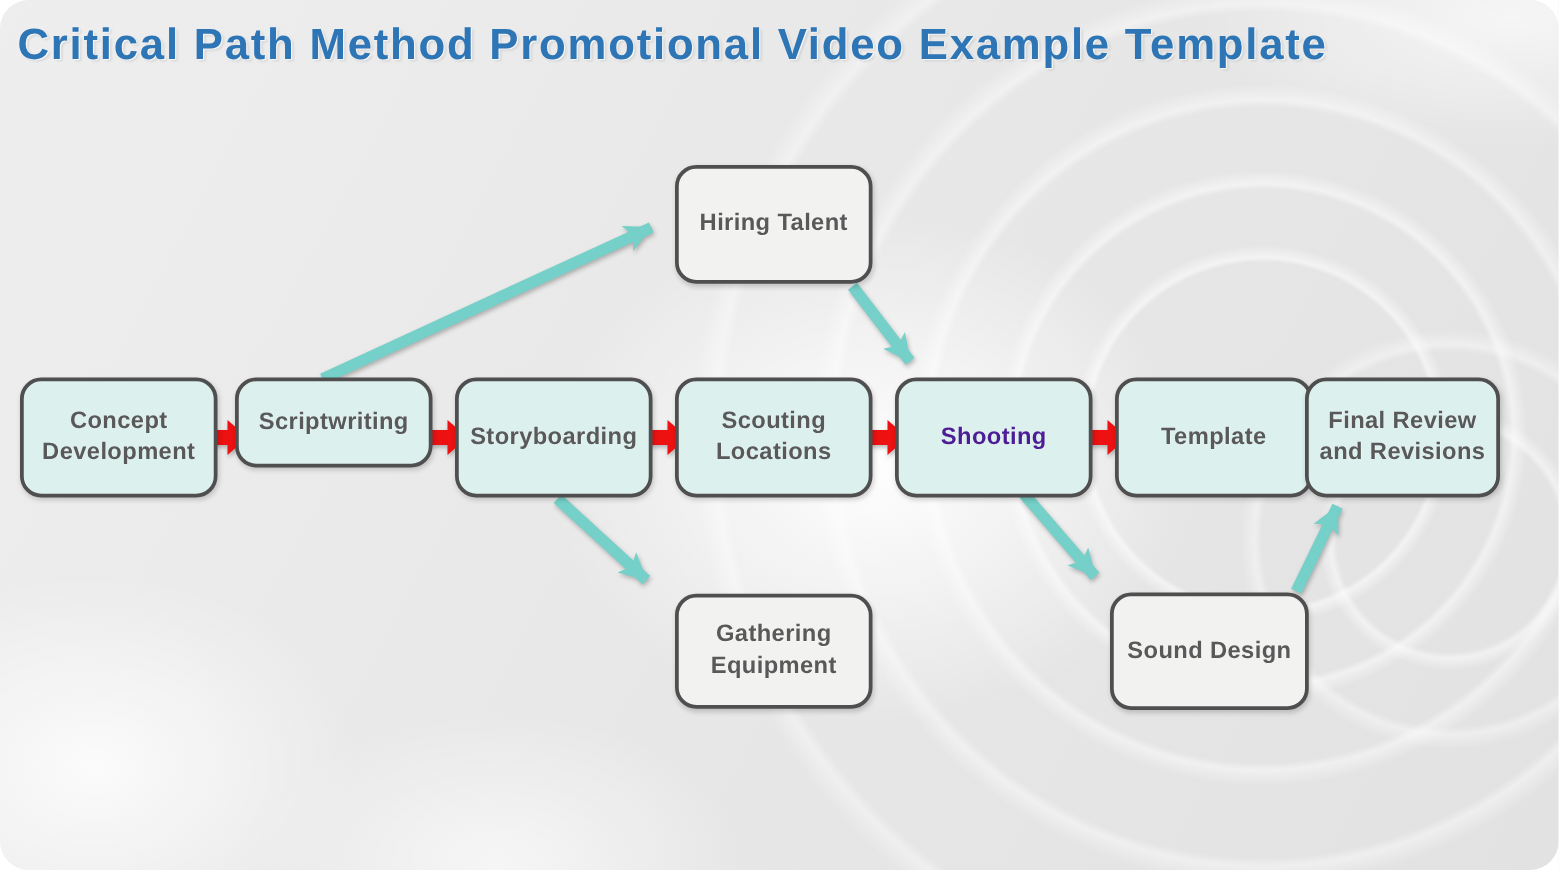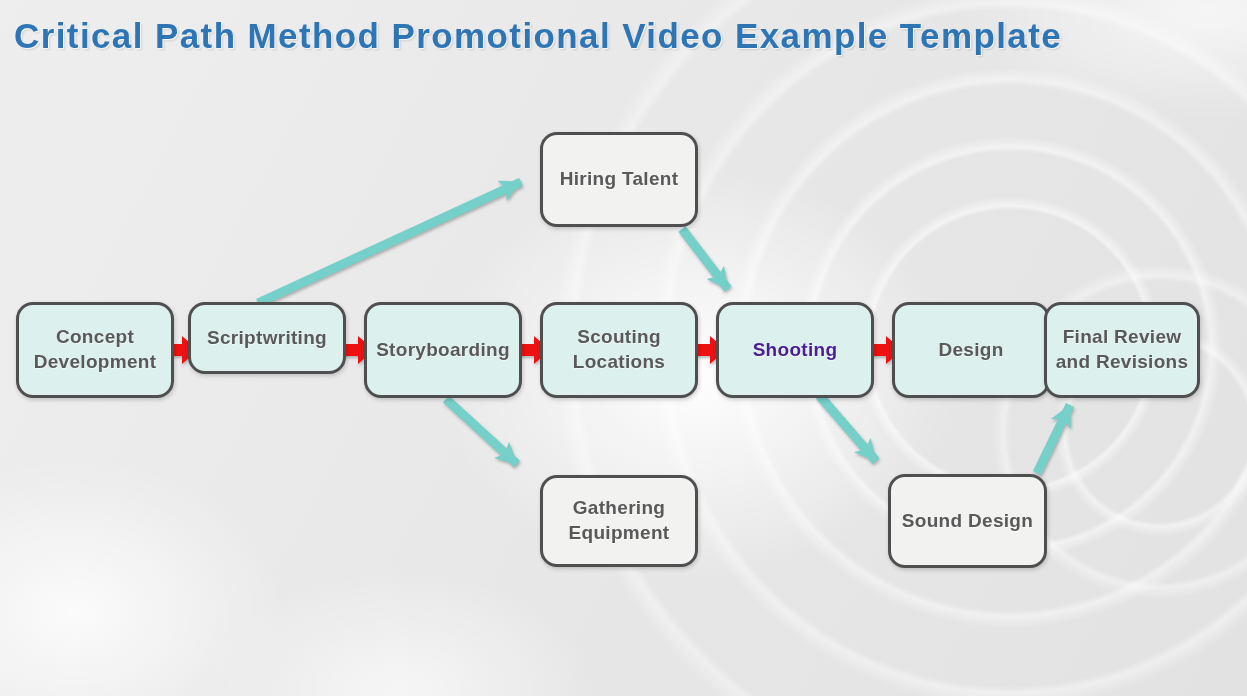--- a/index.html
+++ b/index.html
@@ -21,20 +21,21 @@
         rgba(255,255,255,0) 262px, rgba(255,255,255,0.45) 268px, rgba(255,255,255,0) 281px,
         rgba(255,255,255,0) 338px, rgba(255,255,255,0.42) 345px, rgba(255,255,255,0) 360px,
         rgba(255,255,255,0) 430px, rgba(255,255,255,0.38) 438px, rgba(255,255,255,0) 455px),
       radial-gradient(circle at 93% 62%,
         rgba(255,255,255,0) 90px, rgba(255,255,255,0.5) 95px, rgba(255,255,255,0) 105px,
         rgba(255,255,255,0) 150px, rgba(255,255,255,0.4) 156px, rgba(255,255,255,0) 168px),
       radial-gradient(ellipse 300px 220px at 6% 88%, rgba(255,255,255,0.8), rgba(255,255,255,0) 70%),
       radial-gradient(ellipse 280px 170px at 32% 99%, rgba(255,255,255,0.6), rgba(255,255,255,0) 70%),
       radial-gradient(ellipse 360px 150px at 97% 2%, rgba(255,255,255,0.65), rgba(255,255,255,0) 70%),
       linear-gradient(118deg, #eeeeee 0%, #e7e7e7 55%, #e2e2e2 100%);
+    border-radius: 23px;
   }
   #slide-title {
     position: absolute;
     top: 16px;
     left: 14px;
     font-size: 35px;
     font-weight: bold;
     letter-spacing: 1.4px;
     white-space: nowrap;
     text-shadow: 1px 1px 1px rgba(255,255,255,0.9), 2px 2px 2px rgba(0,0,0,0.12);
@@ -102,21 +103,21 @@
       <span class="node-label" style="color: rgb(89, 89, 89);">Scouting
 Locations</span>
     </div>
     <div class="node" style="left: 364px; top: 302px; width: 158px; height: 96px; background: rgb(220, 240, 238); border-color: rgb(79, 79, 79);">
       <span class="node-label" style="color: rgb(89, 89, 89);">Storyboarding</span>
     </div>
     <div class="node" style="left: 716px; top: 302px; width: 158px; height: 96px; background: rgb(220, 240, 238); border-color: rgb(79, 79, 79);">
       <span class="node-label" style="color: #4c1d95;">Shooting</span>
     </div>
     <div class="node" style="left: 892px; top: 302px; width: 158px; height: 96px; background: rgb(220, 240, 238); border-color: rgb(79, 79, 79);">
-      <span class="node-label" style="color: rgb(89, 89, 89);">Design</span>
+      <span class="node-label" style="color: rgb(89, 89, 89);">Template</span>
     </div>
     <div class="node" style="left: 1044px; top: 302px; width: 156px; height: 96px; background: rgb(220, 240, 238); border-color: rgb(79, 79, 79);">
       <span class="node-label" style="color: rgb(89, 89, 89);">Final Review
 and Revisions</span>
     </div>
     <div class="node" style="left: 540px; top: 132px; width: 158px; height: 95px; background: rgb(242, 242, 241); border-color: rgb(79, 79, 79);">
       <span class="node-label" style="color: rgb(89, 89, 89);">Hiring Talent</span>
     </div>
     <div class="node" style="left: 888px; top: 474px; width: 159px; height: 94px; background: rgb(242, 242, 241); border-color: rgb(79, 79, 79);">
       <span class="node-label" style="color: rgb(89, 89, 89);">Sound Design</span>

